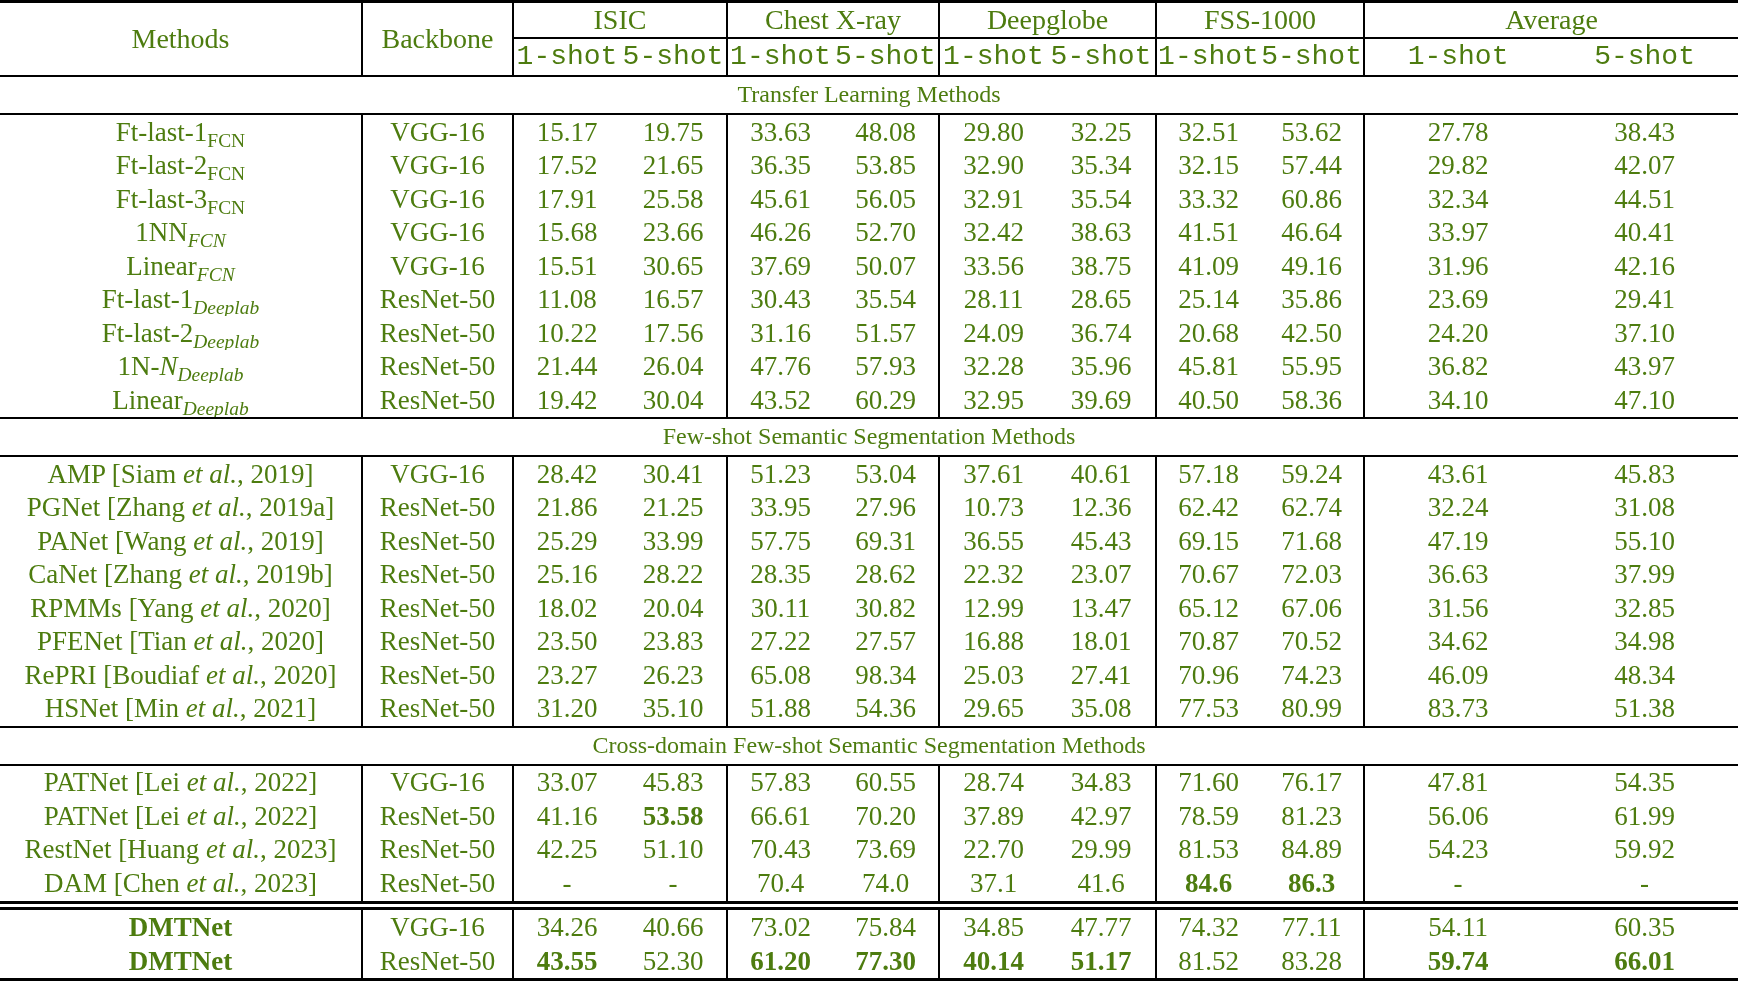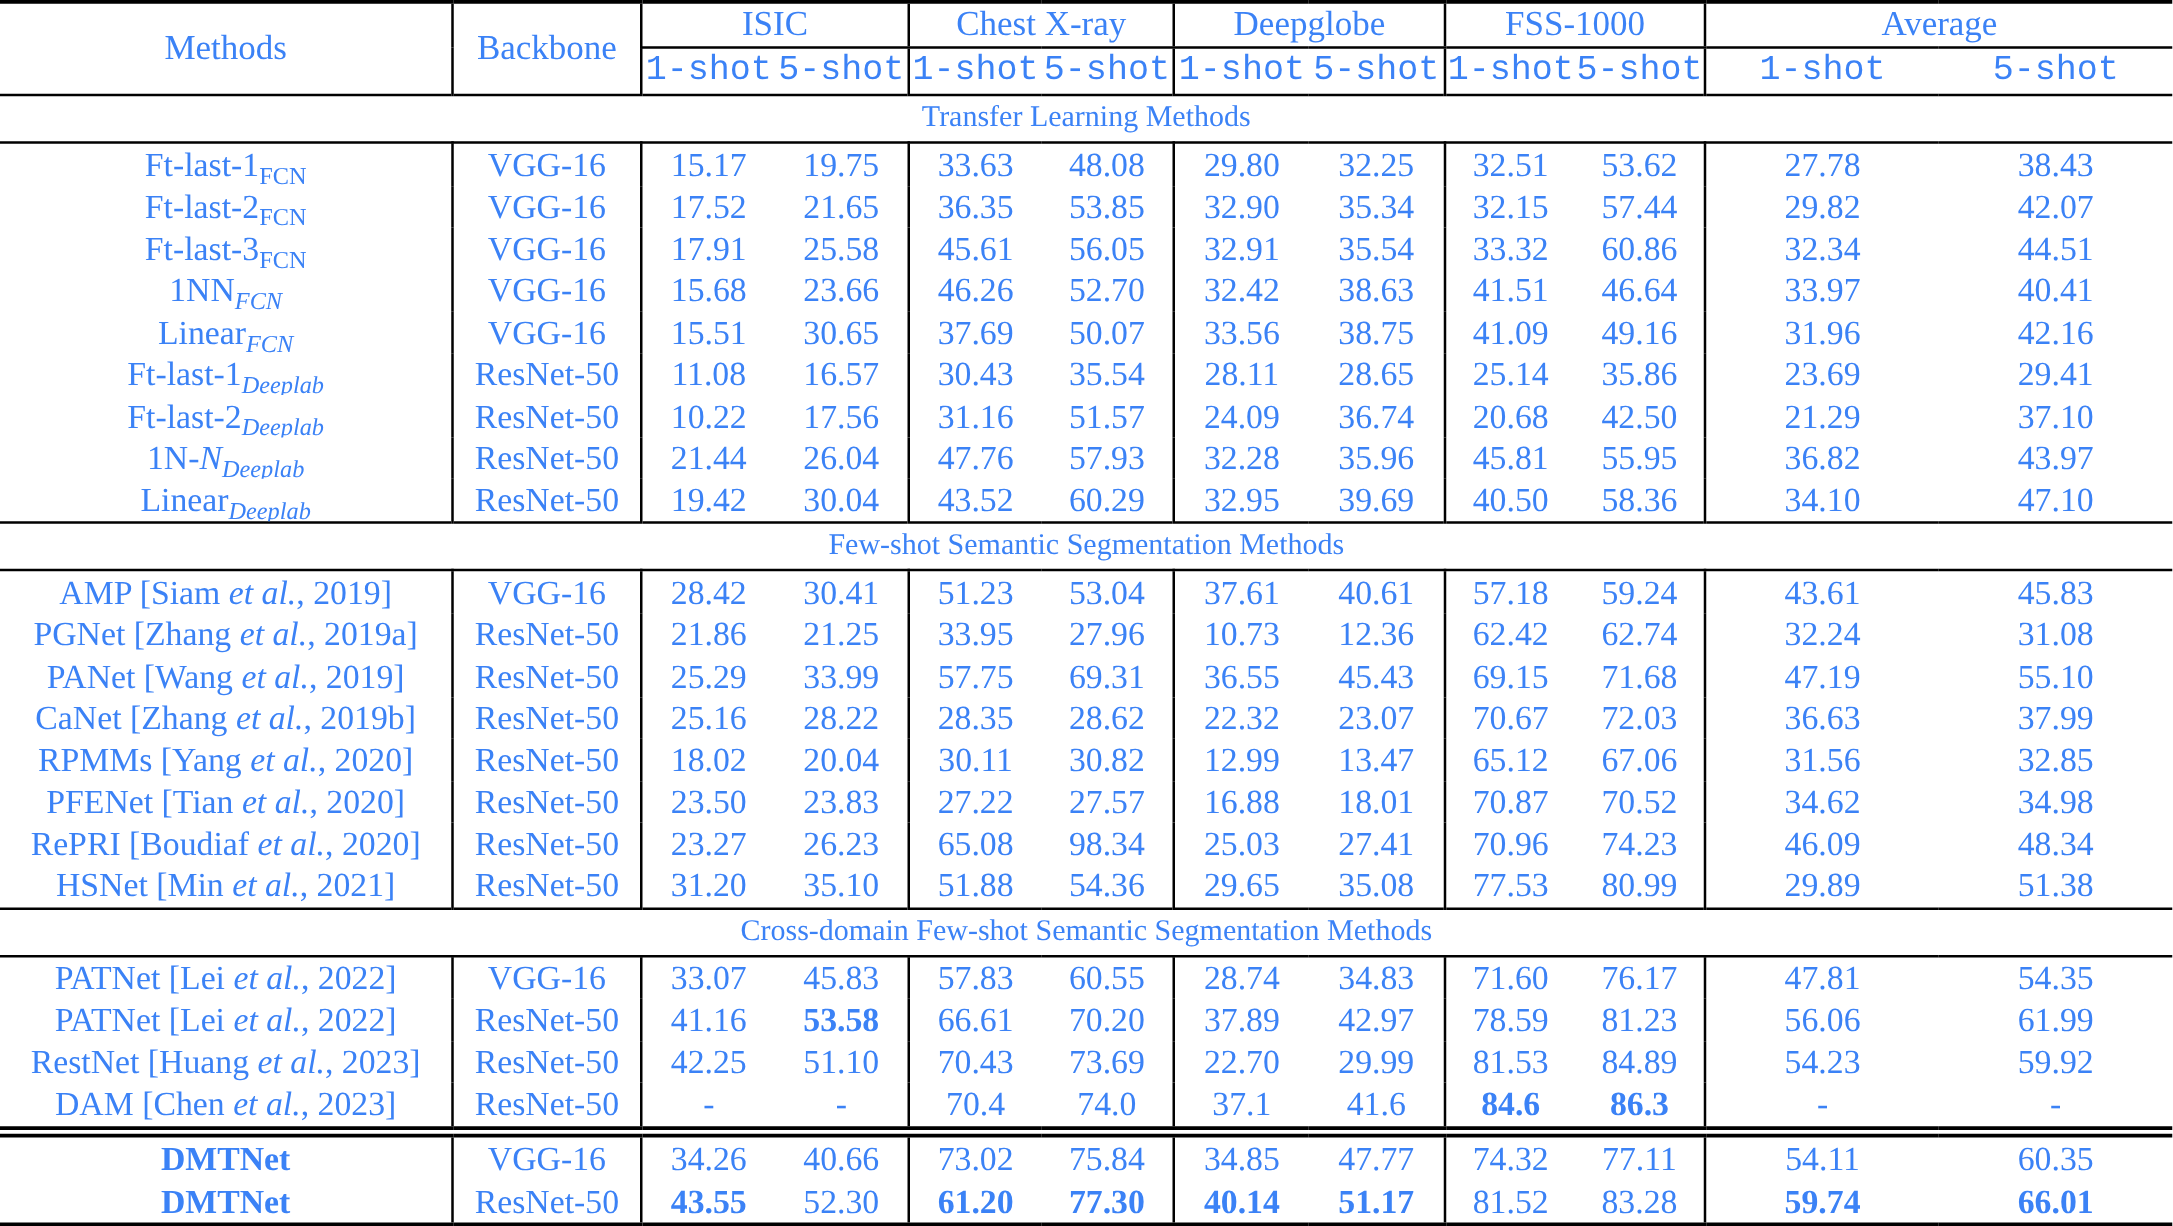--- a/index.html
+++ b/index.html
@@ -4,21 +4,21 @@
 <style>
   html, body { margin: 0; padding: 0; background: #ffffff; }
   body { width: 1738px; height: 981px; overflow: hidden; }
   table.results {
     border-collapse: collapse;
     table-layout: fixed;
     width: 1738px;
     height: 981px;
     font-family: "Liberation Serif", "DejaVu Serif", serif;
     font-size: 27px;
-    color: #3b82f6;
+    color: #4d7c0f;
     background: #fff;
   }
   td, th { text-align: center; vertical-align: middle; padding: 0; font-weight: normal; line-height: 1.05; }
   
   thead tr.hr1 th { border-top: 3px solid #000; }
   tbody tr.last td { border-bottom: 3px solid #000; }
   
   .gl { border-left: 2px solid #000; }
   
   th.grp { border-bottom: 2px solid #000; }
@@ -173,21 +173,21 @@
         <td class="method"><span>Ft-last-2</span><sub class="i">Deeplab</sub></td>
         <td class="gl">ResNet-50</td>
         <td class="gl"><span>10.22</span></td>
         <td><span>17.56</span></td>
         <td class="gl"><span>31.16</span></td>
         <td><span>51.57</span></td>
         <td class="gl"><span>24.09</span></td>
         <td><span>36.74</span></td>
         <td class="gl"><span>20.68</span></td>
         <td><span>42.50</span></td>
-        <td class="gl"><span>21.29</span></td>
+        <td class="gl"><span>24.20</span></td>
         <td><span>37.10</span></td>
       </tr>
       <tr>
         <td class="method"><span>1N-</span><span class="i">N</span><sub class="i">Deeplab</sub></td>
         <td class="gl">ResNet-50</td>
         <td class="gl"><span>21.44</span></td>
         <td><span>26.04</span></td>
         <td class="gl"><span>47.76</span></td>
         <td><span>57.93</span></td>
         <td class="gl"><span>32.28</span></td>
@@ -316,21 +316,21 @@
         <td class="method"><span>HSNet [Min </span><span class="i">et al.</span><span>, 2021]</span></td>
         <td class="gl">ResNet-50</td>
         <td class="gl"><span>31.20</span></td>
         <td><span>35.10</span></td>
         <td class="gl"><span>51.88</span></td>
         <td><span>54.36</span></td>
         <td class="gl"><span>29.65</span></td>
         <td><span>35.08</span></td>
         <td class="gl"><span>77.53</span></td>
         <td><span>80.99</span></td>
-        <td class="gl"><span>29.89</span></td>
+        <td class="gl"><span>83.73</span></td>
         <td><span>51.38</span></td>
       </tr>
       <tr class="section">
         <td colspan="12">Cross-domain Few-shot Semantic Segmentation Methods</td>
       </tr>
       <tr>
         <td class="method"><span>PATNet [Lei </span><span class="i">et al.</span><span>, 2022]</span></td>
         <td class="gl">VGG-16</td>
         <td class="gl"><span>33.07</span></td>
         <td><span>45.83</span></td>

